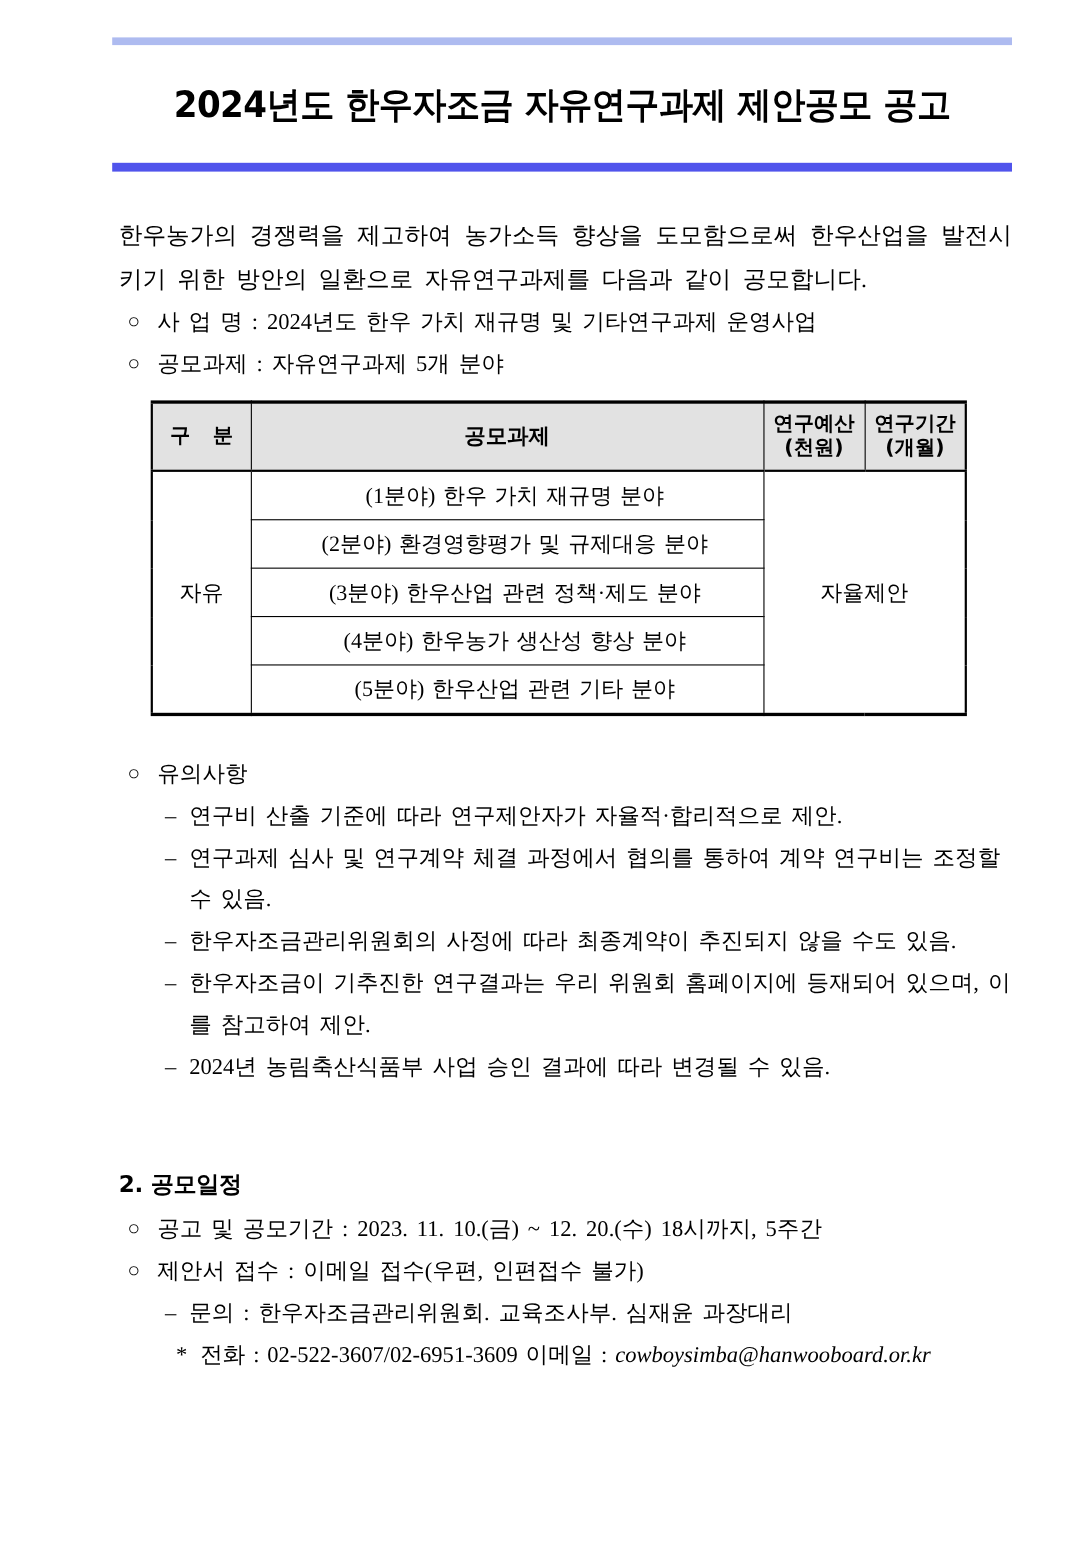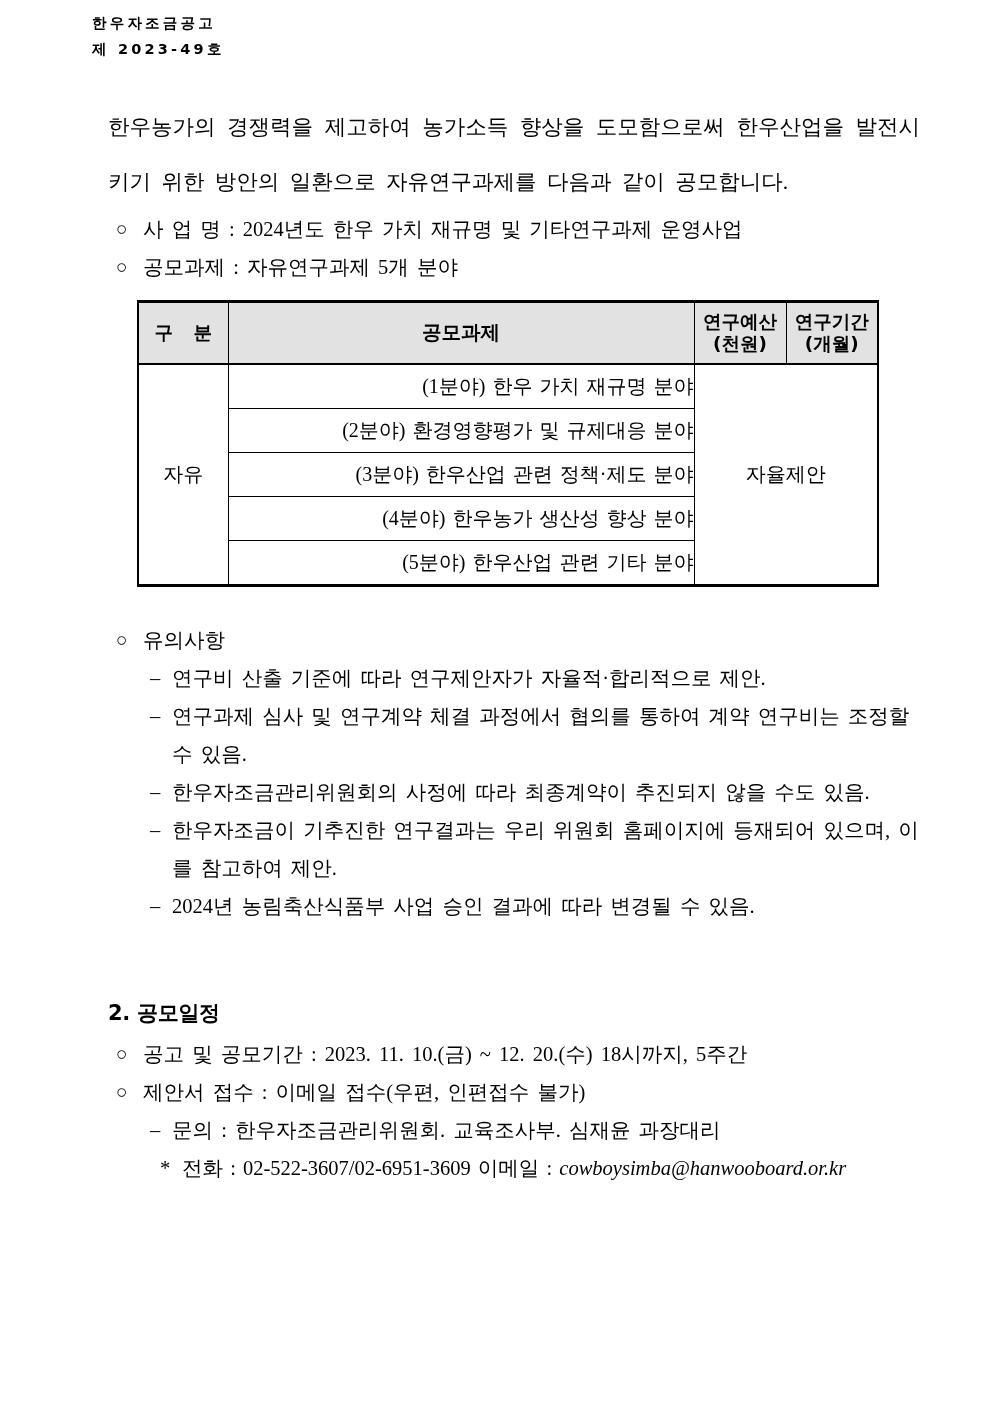--- a/index.html
+++ b/index.html
@@ -57,21 +57,21 @@
   .rule-bottom {
     height: 8px;
     background: #5054ec;
     width: 100%;
   }
 
   
   .intro {
     margin: 38px 72px 0 108px;
     font-size: 21.5px;
-    line-height: 55px;
+    line-height: 40px;
     text-align: justify;
     text-justify: inter-word;
     word-spacing: 5px;
   }
   .intro p { margin: 0; }
 
   .section-heading {
     margin: 40px 0 8px 108px;
     font-family: "DejaVu Sans", "Liberation Sans", sans-serif;
     font-size: 21px;
@@ -140,21 +140,21 @@
     padding: 8px 2px;
     border-bottom: 2px solid #000;
   }
   table.notice thead th.col-gubun { letter-spacing: 7px; text-indent: 7px; }
   table.notice thead th.col-task { letter-spacing: 0; font-size: 19.5px; }
   table.notice tbody td {
     height: 39px;
     padding: 2px 0;
   }
   table.notice td.task {
-    text-align: right;
+    text-align: center;
     padding-left: 14px;
     font-size: 20px;
     word-spacing: 2px;
   }
   table.notice td.gubun { font-size: 20px; }
   table.notice td.budget { font-size: 20px; }
   .col-w-gubun { width: 90px; }
   .col-w-task  { width: 466px; }
   .col-w-bud   { width: 92px; }
   .col-w-dur   { width: 92px; }
@@ -181,25 +181,26 @@
     flex: 0 0 auto;
     width: 22px;
   }
   .email { font-style: italic; text-align: center; }
 </style>
 </head>
 <body>
 
 <div class="page">
 
-  <div class="doc-header">
-    <div>한우자조금공고</div>
-    <div>제 2023-49호</div>
-  </div>
-
+
+  <div class="title-block">
+    <div class="rule-top"></div>
+    <div class="doc-title">2024년도 한우자조금 자유연구과제 제안공모 공고</div>
+    <div class="rule-bottom"></div>
+  </div>
 
   <div class="intro">
     <p>한우농가의 경쟁력을 제고하여 농가소득 향상을 도모함으로써 한우산업을 발전시키기 위한 방안의 일환으로 자유연구과제를 다음과 같이 공모합니다.</p>
   </div>
 
 
   <div class="bullet">
     <span class="mark">○</span>
     <span class="text">사 업 명 : 2024년도 한우 가치 재규명 및 기타연구과제 운영사업</span>
   </div>

